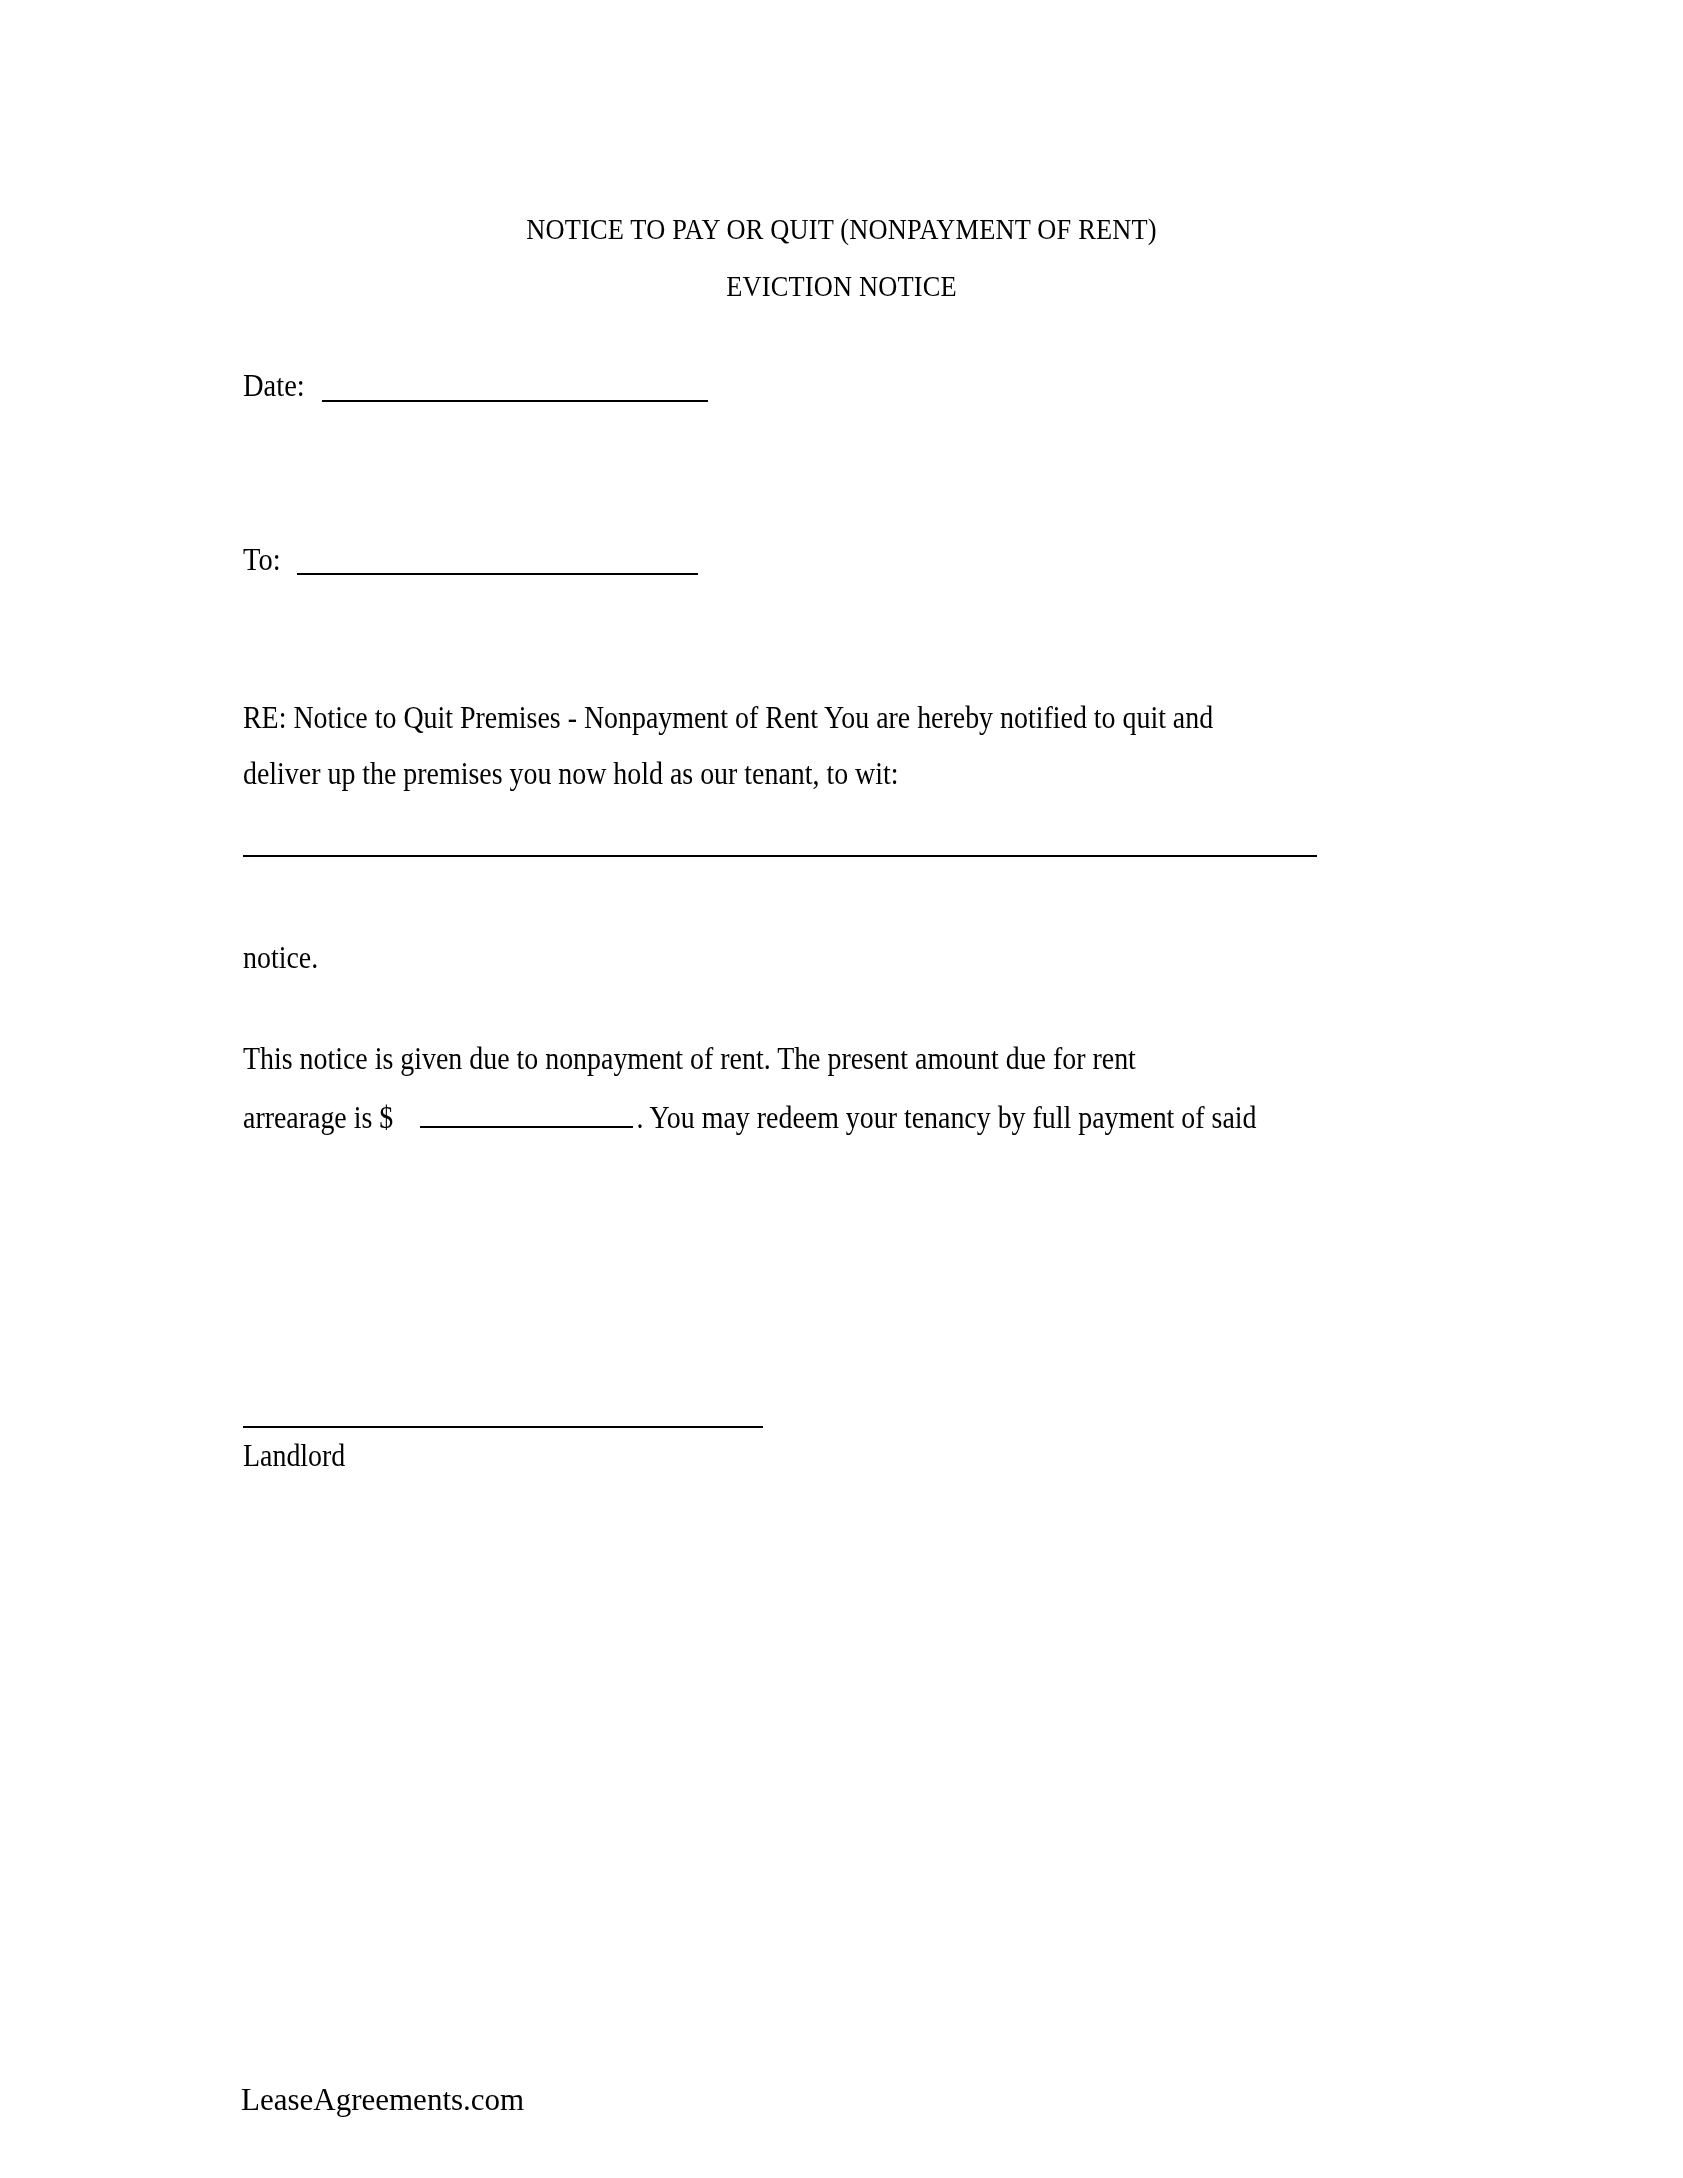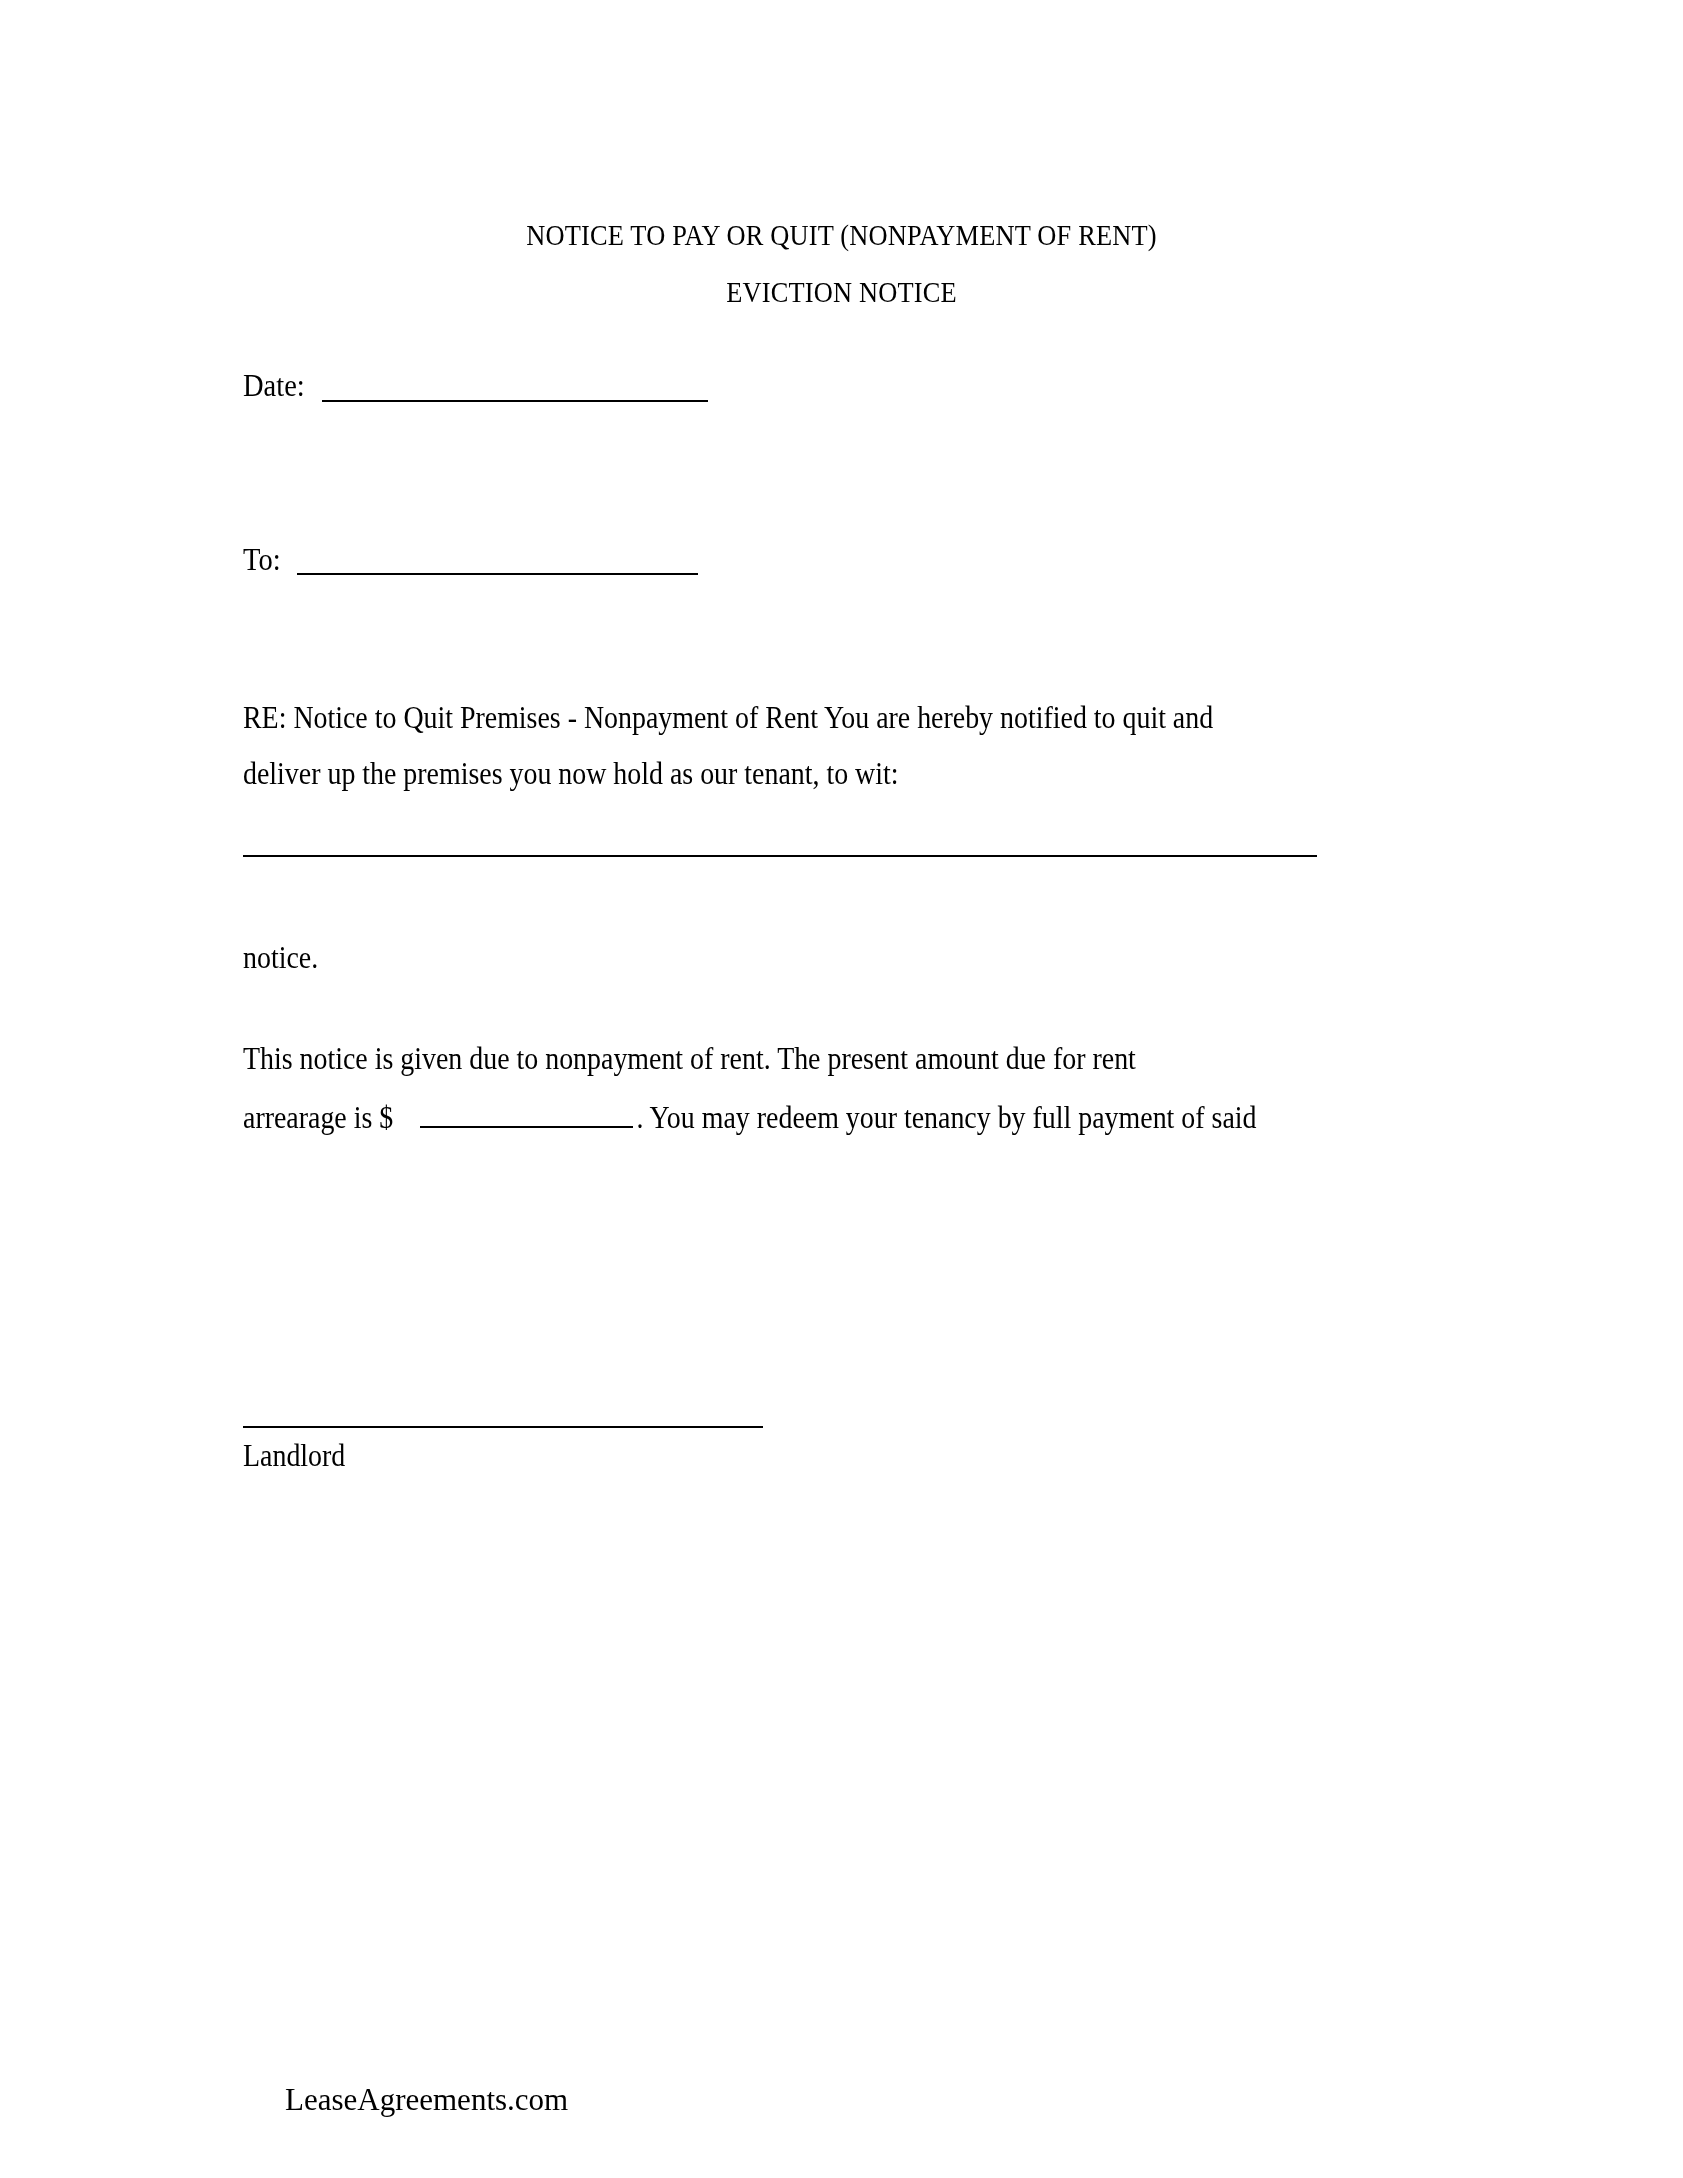--- a/index.html
+++ b/index.html
@@ -18,21 +18,21 @@
 
   .page {
     position: absolute;
     inset: 0;
     background: #ffffff;
   }
 
   
   .title-block {
     position: absolute;
-    top: 206px;
+    top: 200px;
     left: 0;
     width: 1683px;
     text-align: center;
   }
   .doc-title {
     font-size: 30px;
     line-height: 57px;
     letter-spacing: 0.2px;
     white-space: nowrap;
     transform: scaleX(0.88);
@@ -89,21 +89,20 @@
 
   
   .footer {
     position: absolute;
     left: 241px;
     top: 2083px;
     font-size: 31px;
     line-height: 34px;
     white-space: nowrap;
     font-family: "Liberation Serif", "DejaVu Serif", serif;
-    margin-left: 44px;
   }
 </style>
 </head>
 <body>
 
 <div class="page">
 
   <div class="title-block">
     <div class="doc-title">NOTICE TO PAY OR QUIT (NONPAYMENT OF RENT)</div>
     <div class="doc-title">EVICTION NOTICE</div>

